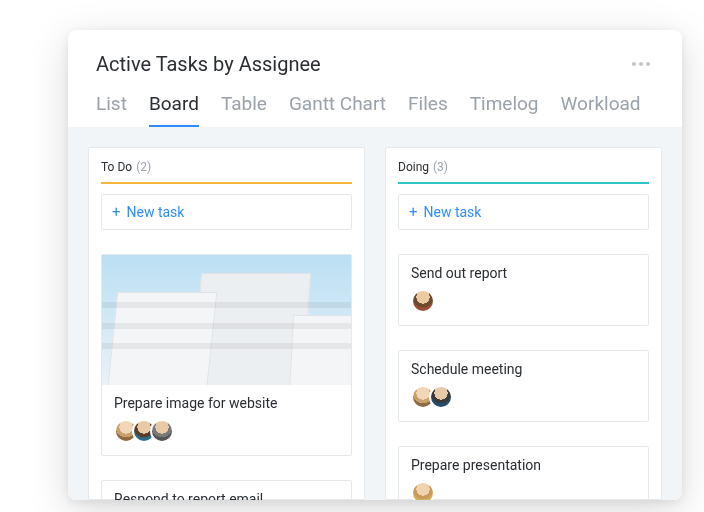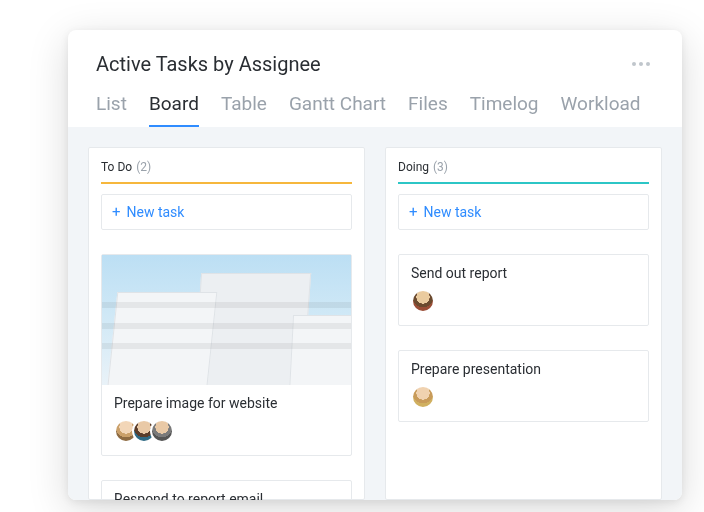--- a/index.html
+++ b/index.html
@@ -220,20 +220,27 @@
         <span>New task</span>
       </div>
 
       <div class="card">
         <div>Send out report</div>
         <div class="avatars">
           <span class="avatar av-d"></span>
         </div>
       </div>
 
+      <div class="card">
+        <div>Schedule meeting</div>
+        <div class="avatars">
+          <span class="avatar av-a"></span>
+          <span class="avatar av-f"></span>
+        </div>
+      </div>
 
       <div class="card">
         <div>Prepare presentation</div>
         <div class="avatars">
           <span class="avatar av-e"></span>
         </div>
       </div>
     </div>
 
   </div>

